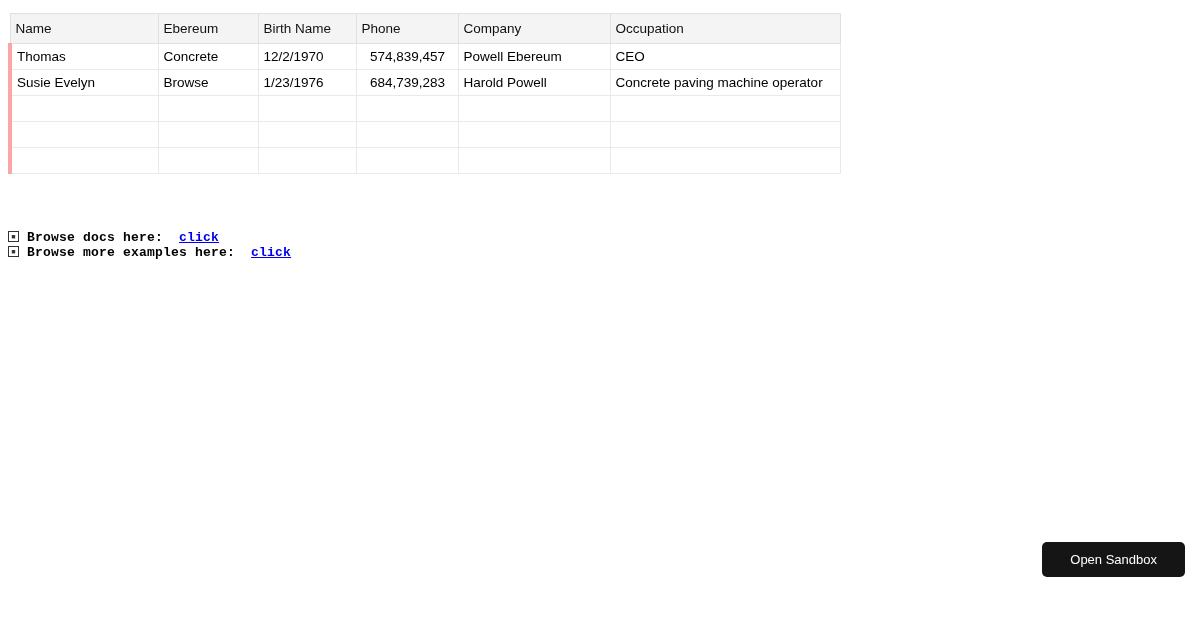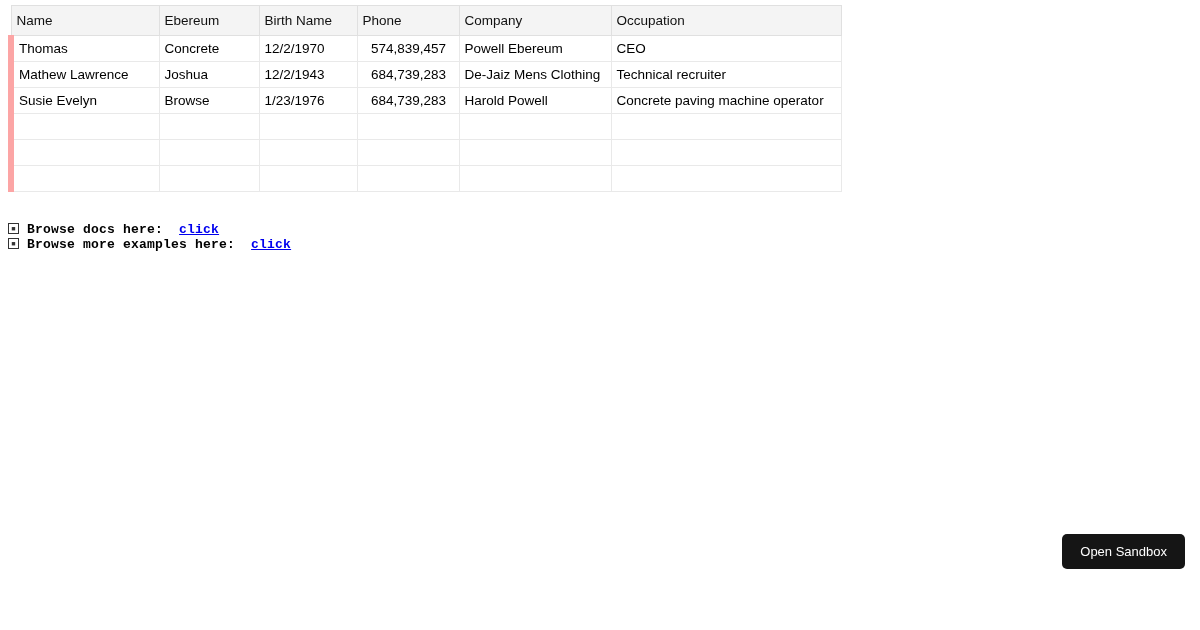--- a/index.html
+++ b/index.html
@@ -9,20 +9,21 @@
     height: 630px;
     background: #ffffff;
     font-family: "Liberation Sans", sans-serif;
     overflow: hidden;
   }
 
   #app {
     position: relative;
     width: 1200px;
     height: 586px;
+    margin-top: 8px;
   }
 
   
   .grid-wrap {
     position: absolute;
     left: 8px;
     top: 5px;
     width: 830px;
   }
 
@@ -60,21 +61,21 @@
     border: 1px solid #e9e9e9;
     border-top: none;
     border-left: none;
     padding: 4px 4px 4px 5px;
     height: 17px;
     line-height: 17px;
     white-space: nowrap;
     overflow: hidden;
     vertical-align: middle;
   }
-  table.grid tbody td:first-child { border-left: 6px solid #fca5a5; }
+  table.grid tbody td:first-child { border-left: 4px solid #fca5a5; }
   table.grid tbody tr:first-child td { border-top: none; }
 
   td.num { text-align: center; padding-right: 6px; }
 
   tr.empty td { height: 17px; }
 
   
   .links {
     position: absolute;
     left: 8px;
@@ -114,21 +115,21 @@
 
   
   .sandbox-btn {
     position: absolute;
     right: 15px;
     bottom: 17px;
     background: #151515;
     color: #ffffff;
     font-size: 13px;
     font-family: "Liberation Sans", sans-serif;
-    padding: 10px 18px;
+    padding: 10px 28px;
     border-radius: 5px;
     border: none;
     line-height: 15px;
     cursor: pointer;
     white-space: nowrap;
   }
 </style>
 </head>
 <body>
 
@@ -157,28 +158,20 @@
       <tbody>
         <tr>
           <td>Thomas</td>
           <td>Concrete</td>
           <td>12/2/1970</td>
           <td class="num">574,839,457</td>
           <td>Powell Ebereum</td>
           <td>CEO</td>
         </tr>
         <tr>
-          <td>Mathew Lawrence</td>
-          <td>Joshua</td>
-          <td>12/2/1943</td>
-          <td class="num">684,739,283</td>
-          <td>De-Jaiz Mens Clothing</td>
-          <td>Technical recruiter</td>
-        </tr>
-        <tr>
           <td>Susie Evelyn</td>
           <td>Browse</td>
           <td>1/23/1976</td>
           <td class="num">684,739,283</td>
           <td>Harold Powell</td>
           <td>Concrete paving machine operator</td>
         </tr>
         <tr class="empty">
           <td></td>
           <td></td>

